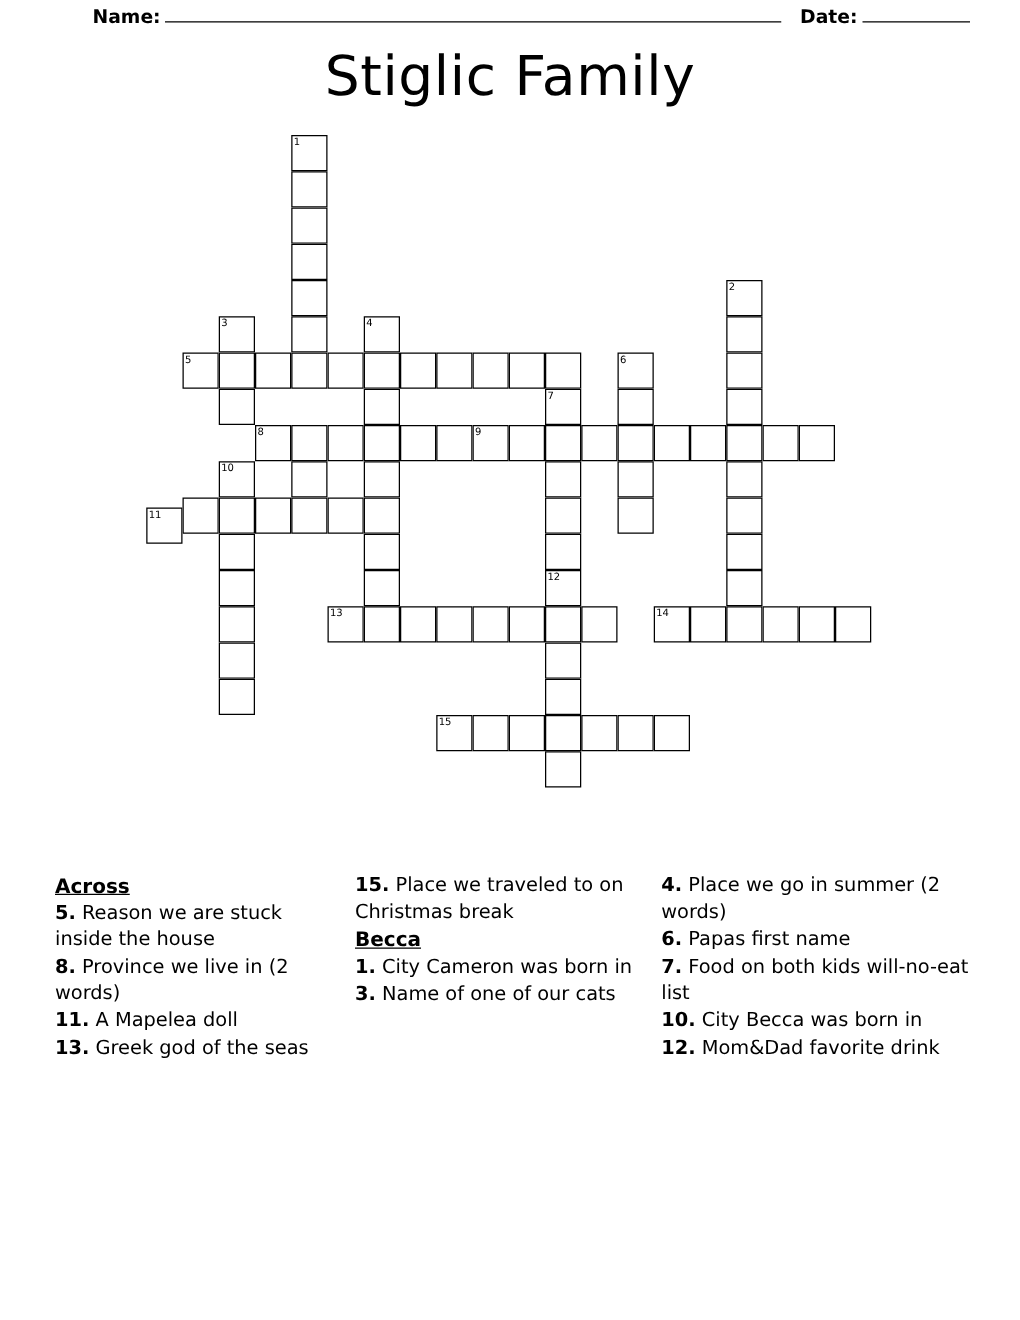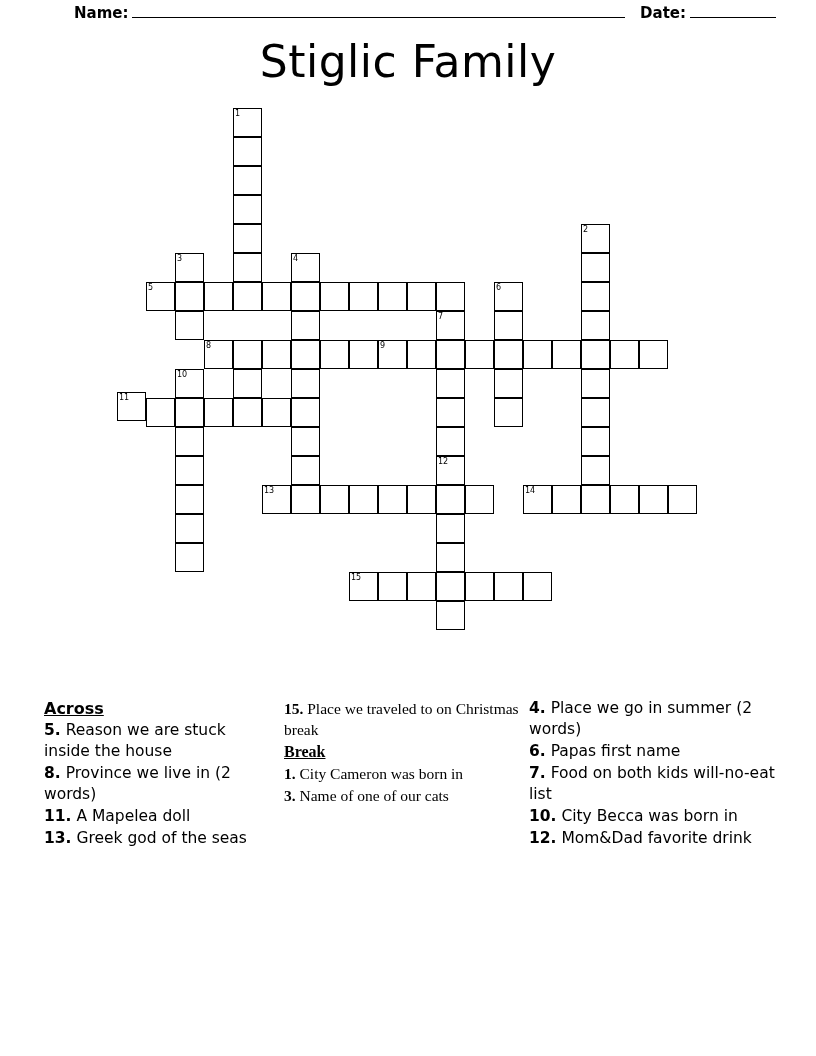--- a/index.html
+++ b/index.html
@@ -83,21 +83,21 @@
     display: flex;
     gap: 0px;
     font-size: 15.5px;
     line-height: 21px;
   }
   .clue-col {
     width: 240px;
     padding-right: 8px;
     box-sizing: border-box;
   }
-  .clue-col.col2 { width: 245px; font-family: Liberation Serif, serif; }
+  .clue-col.col2 { width: 245px; }
   .clue-col.col3 { width: 255px; }
   .section-head {
     font-weight: bold;
     text-decoration: underline;
     font-size: 16px;
     margin: 0 0 1px 0;
   }
   .clue {
     margin: 0 0 1px 0;
   }
@@ -179,21 +179,21 @@
     <div class="cell" style="left: 610px; top: 232px;"></div>
     <div class="cell" style="left: 639px; top: 232px;"></div>
     <div class="cell" style="left: 175px; top: 261px;">
       <span class="num">10</span>
     </div>
     <div class="cell" style="left: 233px; top: 261px;"></div>
     <div class="cell" style="left: 291px; top: 261px;"></div>
     <div class="cell" style="left: 436px; top: 261px;"></div>
     <div class="cell" style="left: 494px; top: 261px;"></div>
     <div class="cell" style="left: 581px; top: 261px;"></div>
-    <div class="cell" style="left: 117px; top: 284px;">
+    <div class="cell" style="left: 117px; top: 298px;">
       <span class="num">11</span>
     </div>
     <div class="cell" style="left: 146px; top: 290px;"></div>
     <div class="cell" style="left: 175px; top: 290px;"></div>
     <div class="cell" style="left: 204px; top: 290px;"></div>
     <div class="cell" style="left: 233px; top: 290px;"></div>
     <div class="cell" style="left: 262px; top: 290px;"></div>
     <div class="cell" style="left: 291px; top: 290px;"></div>
     <div class="cell" style="left: 436px; top: 290px;"></div>
     <div class="cell" style="left: 494px; top: 290px;"></div>
@@ -247,21 +247,21 @@
   <div class="clue-col col1">
     <div class="section-head">Across</div>
     <div class="clue"><b>5.</b> <span>Reason we are stuck inside the house</span></div>
     <div class="clue"><b>8.</b> <span>Province we live in (2 words)</span></div>
     <div class="clue"><b>11.</b> <span>A Mapelea doll</span></div>
     <div class="clue"><b>13.</b> <span>Greek god of the seas</span></div>
   </div>
 
   <div class="clue-col col2">
     <div class="clue"><b>15.</b> <span>Place we traveled to on Christmas break</span></div>
-    <div class="section-head">Break</div>
+    <div class="section-head">Becca</div>
     <div class="clue"><b>1.</b> <span>City Cameron was born in</span></div>
     <div class="clue"><b>3.</b> <span>Name of one of our cats</span></div>
   </div>
 
   <div class="clue-col col3">
     <div class="clue"><b>4.</b> <span>Place we go in summer (2 words)</span></div>
     <div class="clue"><b>6.</b> <span>Papas first name</span></div>
     <div class="clue"><b>7.</b> <span>Food on both kids will-no-eat list</span></div>
     <div class="clue"><b>10.</b> <span>City Becca was born in</span></div>
     <div class="clue"><b>12.</b> <span>Mom&amp;Dad favorite drink</span></div>

